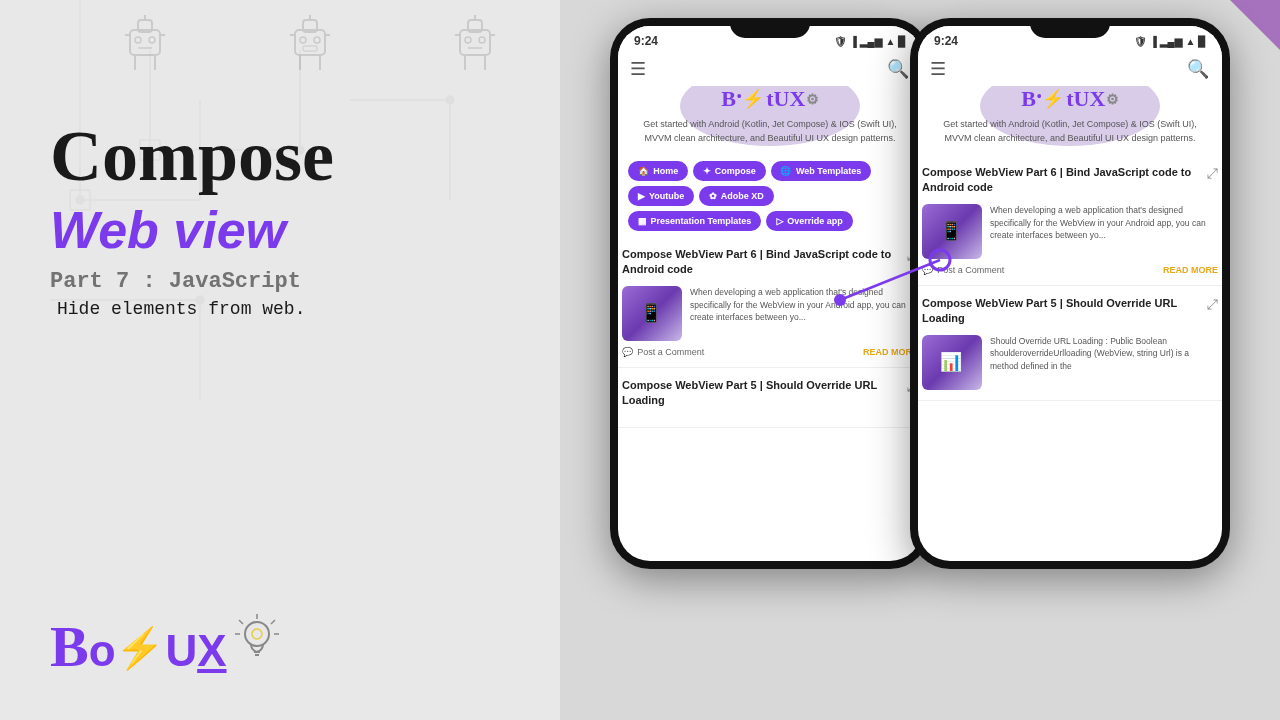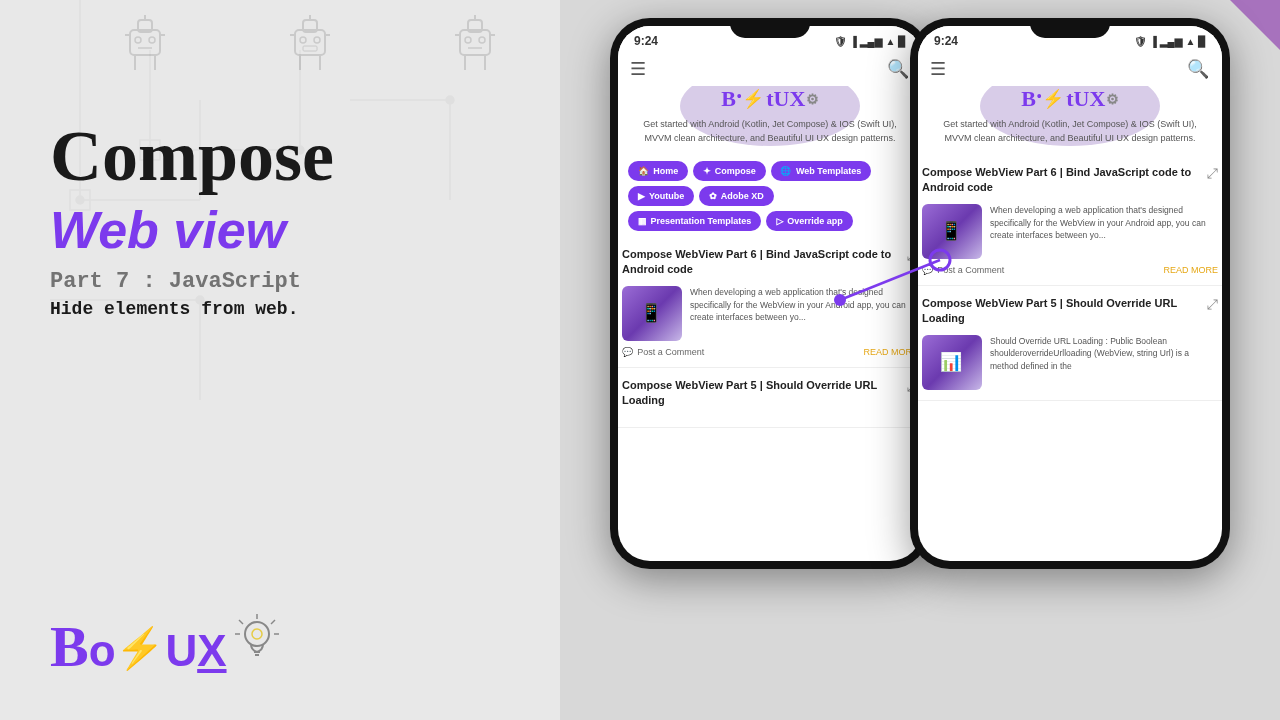--- a/index.html
+++ b/index.html
@@ -61,23 +61,24 @@
     .title-part {
       font-size: 22px;
       font-weight: 700;
       color: #737373;
       margin-bottom: 5px;
       font-family: 'Courier New', monospace;
     }
 
     .title-subtitle {
       font-size: 18px;
-      font-weight: 700;
+      font-weight: 400;
       color: #1a1a1a;
       font-family: 'Courier New', monospace;
+      margin-left: 7px;
     }
 
     
     .botux-logo {
       position: absolute;
       bottom: 40px;
       left: 50px;
       display: flex;
       align-items: center;
       gap: 0;
@@ -325,21 +326,21 @@
       display: flex;
       align-items: center;
       gap: 4px;
       font-size: 9px;
       color: #666;
       cursor: pointer;
     }
 
     .read-more-btn {
       font-size: 9px;
-      font-weight: 400;
+      font-weight: 700;
       color: #e6a817;
       cursor: pointer;
       text-transform: uppercase;
     }
 
     
     .deco-robots {
       position: absolute;
       top: 15px;
       left: 120px;

